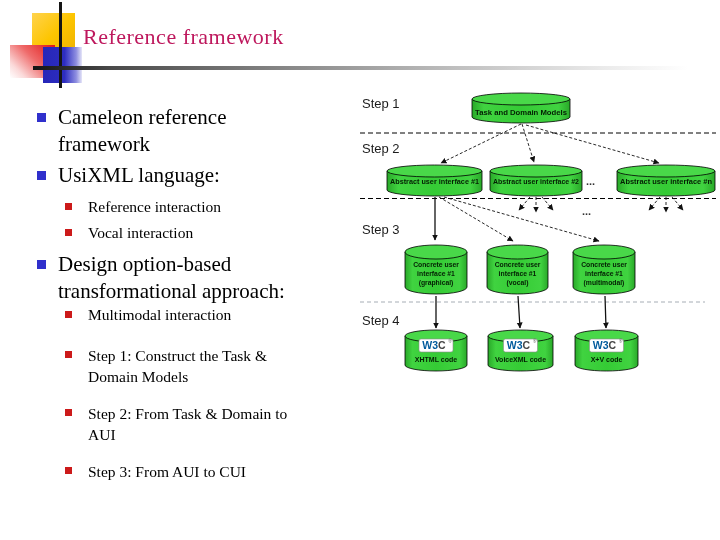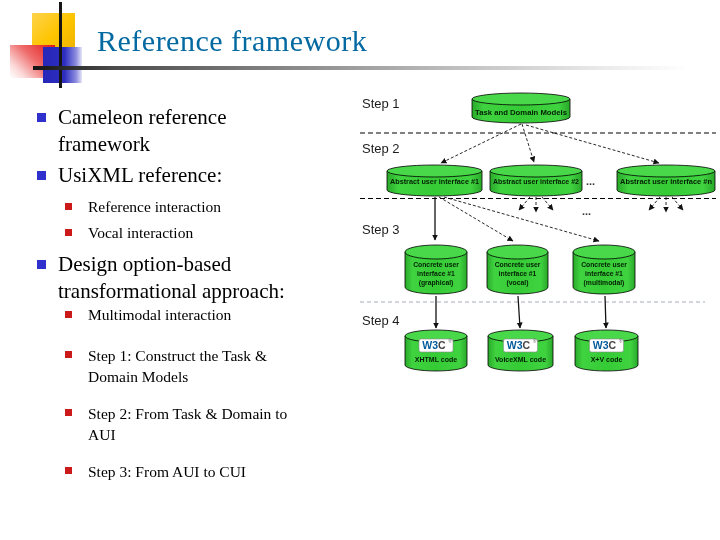--- a/index.html
+++ b/index.html
@@ -11,22 +11,22 @@
              background:linear-gradient(135deg,#ffd34d 0%,#fdc500 55%,#f0b400 100%);z-index:1;}
   .sq-red{position:absolute;left:10px;top:45px;width:45px;height:33px;
           background:linear-gradient(225deg,#e01515 0%,#ef6b6b 45%,#fbdada 80%,#fff 100%);z-index:2;}
   .sq-blue{position:absolute;left:43px;top:47px;width:39px;height:36px;
            background:linear-gradient(to right,#2626b8 0%,#2d2dc0 55%,#8e8ee0 85%,#e6e6f8 100%);z-index:3;}
   .v-line{position:absolute;left:59px;top:2px;width:3px;height:86px;background:#151515;z-index:5;}
   .h-rule{position:absolute;left:33px;top:66px;width:655px;height:4px;z-index:5;
           background:linear-gradient(to right,#141414 0%,#4a4a4a 12%,#8a8a8a 40%,#c0c0c0 65%,#ececec 88%,#fff 100%);}
 
   
-  .title{position:absolute;left:97px;top:24px;font-size:30px;letter-spacing:.5px;
-         color:#0369a1;white-space:nowrap;z-index:4;}
+  .title{position:absolute;left:83px;top:24px;font-size:22px;letter-spacing:.5px;
+         color:#be185d;white-space:nowrap;z-index:4;}
 
   
   .content{position:absolute;left:10px;top:104px;width:355px;}
   .li{display:flex;align-items:flex-start;}
   .l1{margin-left:27px;font-size:21px;line-height:27px;}
   .l2{margin-left:55px;font-size:15.5px;line-height:20px;}
   .sq{flex:none;display:inline-block;}
   .sq.blue{width:9px;height:9px;background:#3030cc;margin:9px 12px 0 0;}
   .sq.red{width:7px;height:7px;background:#cc1a1a;margin:6px 16px 0 0;}
   .i2{margin-top:4px;}
@@ -69,21 +69,21 @@
 
   <div class="title">Reference framework</div>
 
   <div class="content">
     <div class="li l1 i1">
       <span class="sq blue"></span>
       <span class="txt w215">Cameleon reference framework</span>
     </div>
     <div class="li l1 i2">
       <span class="sq blue"></span>
-      <span class="txt">UsiXML reference:</span>
+      <span class="txt">UsiXML language:</span>
     </div>
     <div class="li l2 sub-a first">
       <span class="sq red"></span>
       <span class="txt w230">Reference interaction</span>
     </div>
     <div class="li l2 sub-a">
       <span class="sq red"></span>
       <span class="txt w230">Vocal interaction</span>
     </div>
     <div class="li l1 i3">

